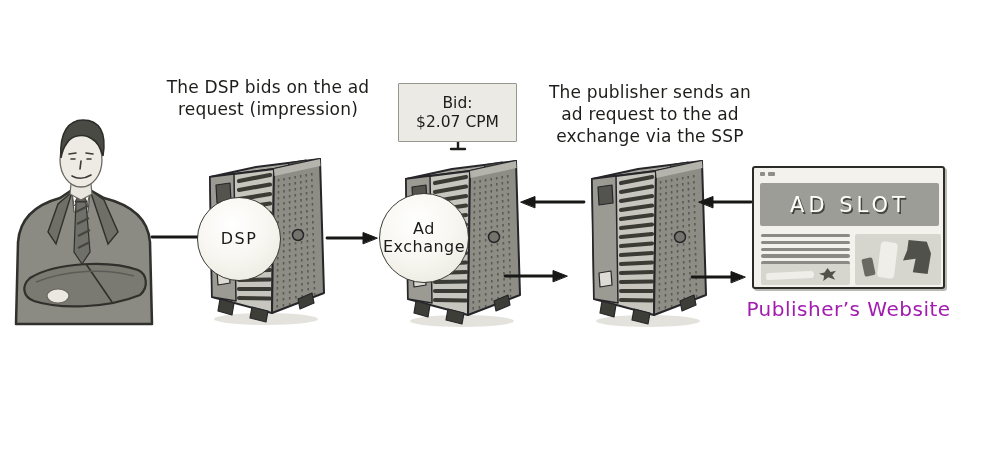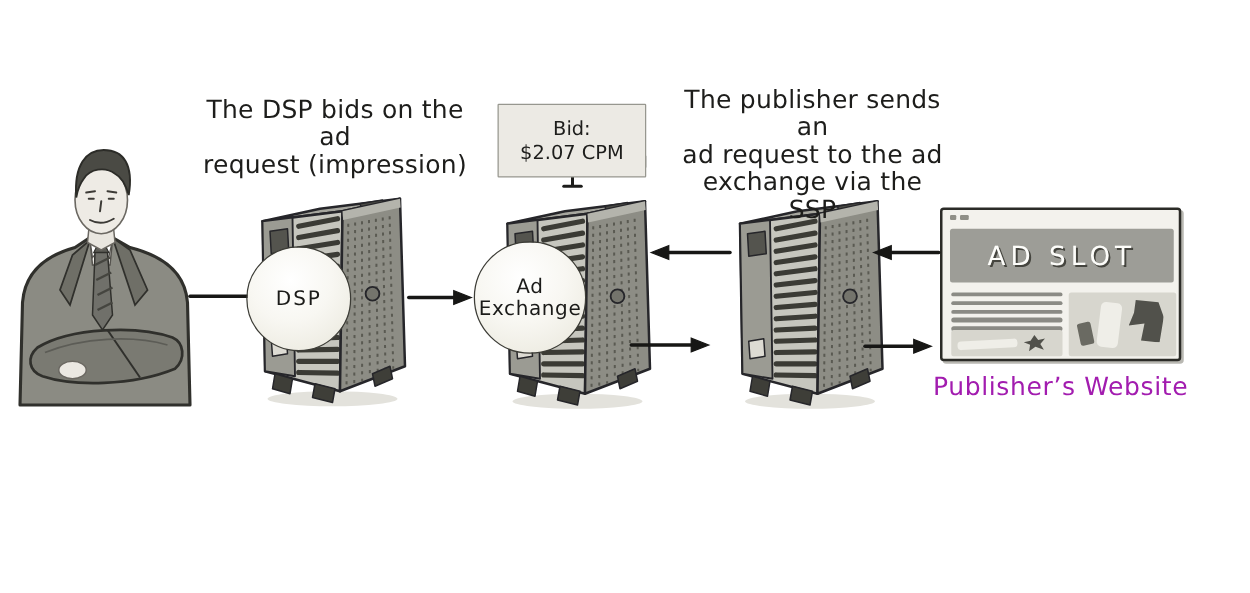--- a/index.html
+++ b/index.html
@@ -5,21 +5,21 @@
   * { margin:0; padding:0; box-sizing:border-box; }
   html,body { background:#ffffff; }
   .stage {
     position:relative; width:1000px; height:474px;
     background:#ffffff; overflow:hidden;
     font-family:"DejaVu Sans","Liberation Sans",sans-serif;
     color:#1d1d1b;
   }
   .abs { position:absolute; }
   .note {
-    position:absolute; text-align:center; font-size:20px; line-height:22px;
+    position:absolute; text-align:center; font-size:17px; line-height:22px;
     letter-spacing:0.2px; white-space:pre-line; color:#1d1d1b; z-index:5;
   }
   .node-label-caption {
     position:absolute; text-align:center; font-size:20px; letter-spacing:0.5px;
     color:#a21caf; z-index:5;
   }
   .server-svg { position:absolute; width:130px; height:182px; z-index:2; }
   .node-circle {
     position:absolute; border-radius:50%;
     background:radial-gradient(circle at 42% 32%, #ffffff 0%, #f8f7f2 45%, #e8e6da 100%);
@@ -205,21 +205,21 @@
 Exchange</span>
   </div>
 
   <div class="bid-box">
     <div>Bid:</div>
     <div>$2.07 CPM</div>
   </div>
 
   <div class="note" style="left:150px; top:76px; width:236px">The DSP bids on the ad
 request (impression)</div>
-  <div class="note" style="left:540px; top:68px; width:220px">The publisher sends an
+  <div class="note" style="left:540px; top:81px; width:220px">The publisher sends an
 ad request to the ad
 exchange via the SSP</div>
 
   <div class="website-card">
     <div class="chrome-dot" style="left:6px; width:5px"></div>
     <div class="chrome-dot" style="left:14px; width:7px"></div>
     <div class="ad-banner">
       <span class="txt">AD SLOT</span>
     </div>
     <div class="stripes">

